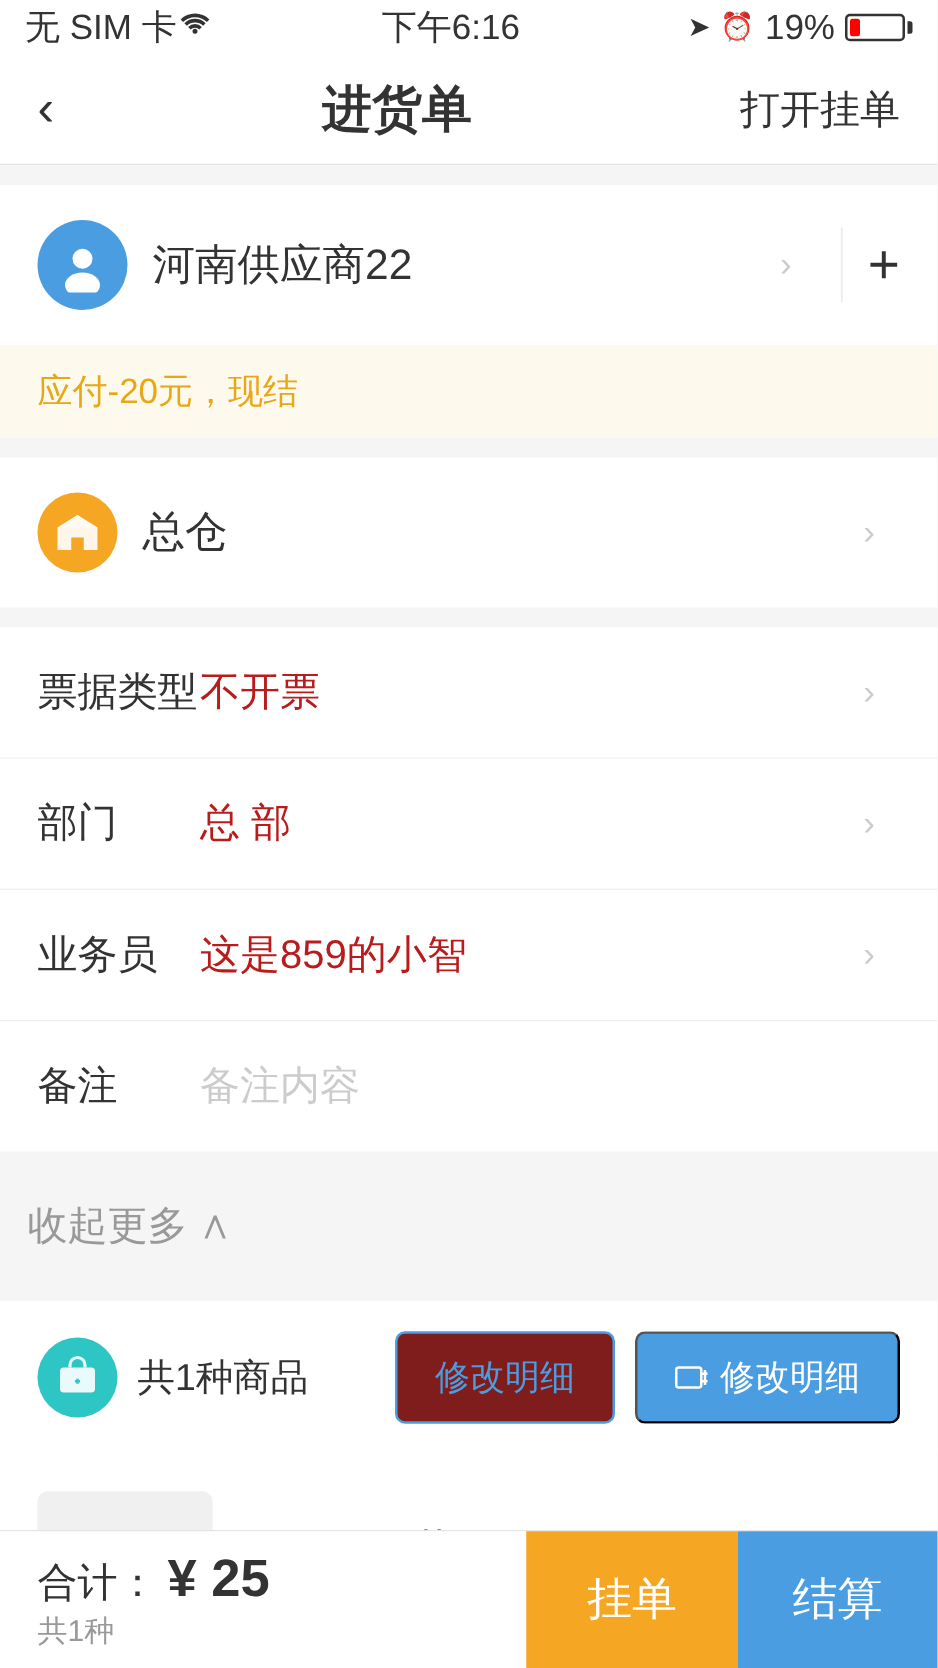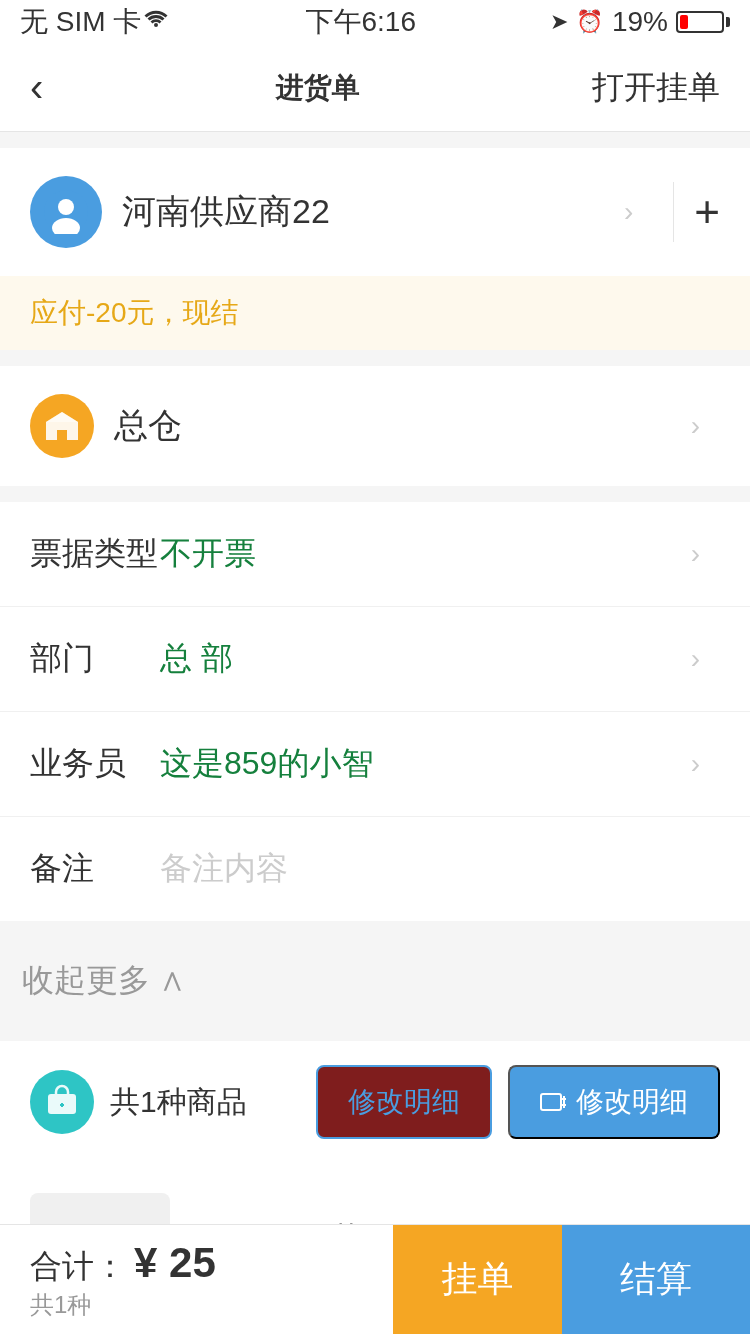--- a/index.html
+++ b/index.html
@@ -59,21 +59,21 @@
       justify-content: space-between;
       padding: 0 30px;
       border-bottom: 1px solid #e5e5e5;
     }
     .nav-back {
       font-size: 40px;
       color: #333;
       cursor: pointer;
     }
     .nav-title {
-      font-size: 28px;
+      font-size: 40px;
       font-weight: 600;
       color: #333;
     }
     .nav-action {
       font-size: 32px;
       color: #333;
     }
 
     
     .section {
@@ -157,21 +157,21 @@
     }
     .form-label {
       width: 130px;
       font-size: 32px;
       color: #333;
       flex-shrink: 0;
     }
     .form-value {
       flex: 1;
       font-size: 32px;
-      color: #15803d;
+      color: #b91c1c;
     }
     .form-placeholder {
       color: #ccc;
     }
 
     
     .collapse-row {
       background: #f5f5f5;
       display: flex;
       align-items: center;
@@ -288,21 +288,21 @@
       height: 110px;
       background: #f5a623;
       color: #fff;
       font-size: 36px;
       display: flex;
       align-items: center;
       justify-content: center;
       flex-shrink: 0;
     }
     .settle-btn {
-      width: 188px;
+      width: 160px;
       height: 110px;
       background: #4a9de0;
       color: #fff;
       font-size: 36px;
       display: flex;
       align-items: center;
       justify-content: center;
       flex-shrink: 0;
     }
   </style>

